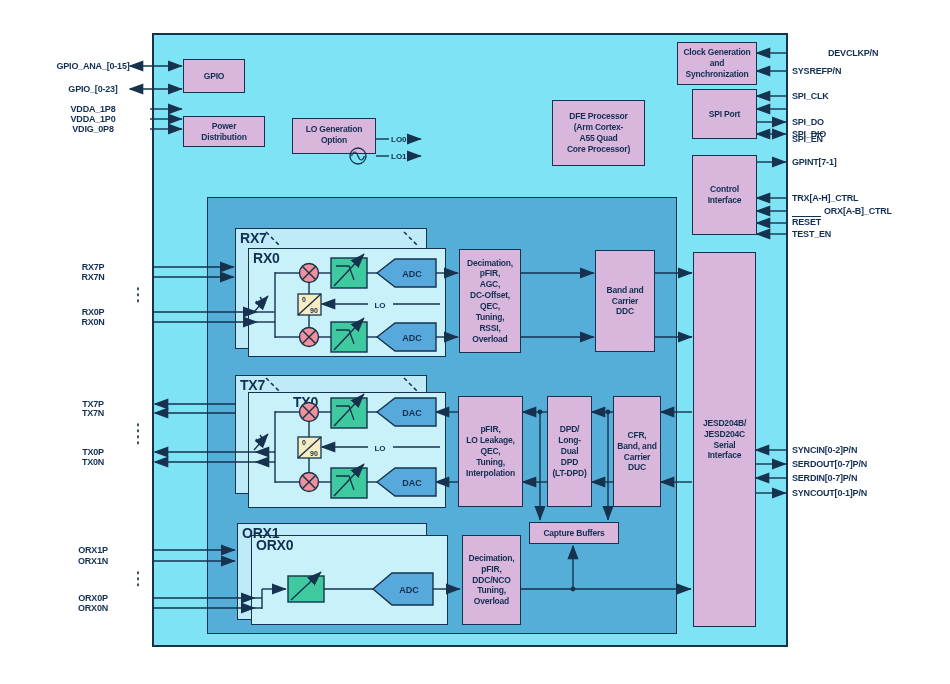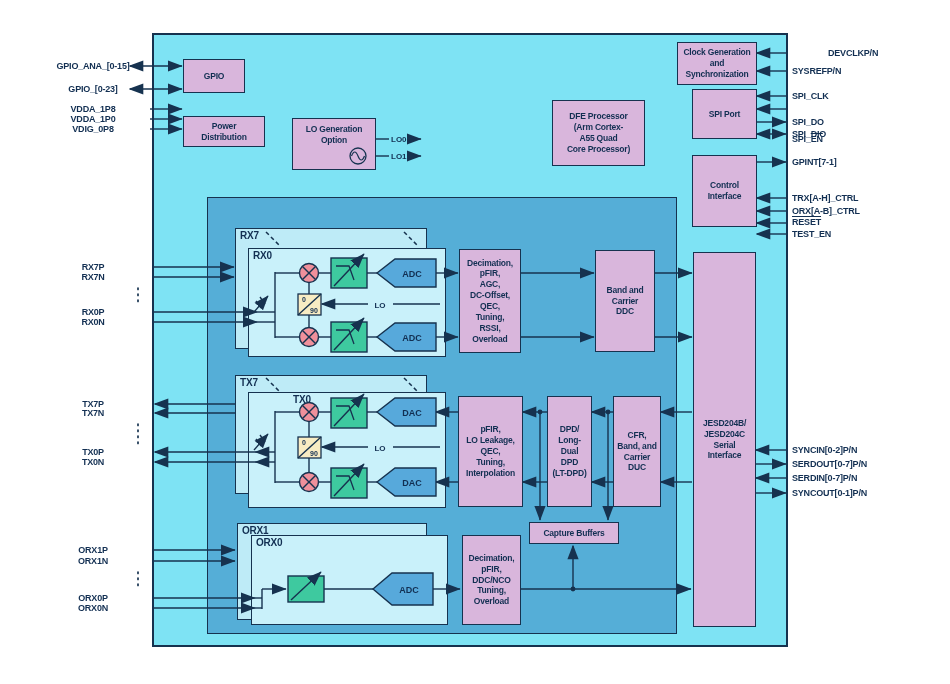--- a/index.html
+++ b/index.html
@@ -7,21 +7,21 @@
           font-family:"Liberation Sans",sans-serif;}
   .abs{position:absolute;box-sizing:border-box;}
   .chip{background:#7EE3F4;border:2px solid #16324f;}
   .innerbox{background:#55AED7;border:1.6px solid #16324f;}
   .pale{background:#C9F1FA;border:1.4px solid #16324f;}
   .paleb{background:#BEEBF7;border:1.4px solid #16324f;}
   .blk{background:#D9B6DC;border:1.5px solid #16324f;display:flex;align-items:center;justify-content:center;
        text-align:center;font-weight:bold;font-size:8.5px;line-height:1.28;color:#122f52;
        white-space:pre-line;letter-spacing:-0.2px;}
   .blk.top{align-items:flex-start;padding-top:5px;}
-  .corner{position:absolute;font-weight:bold;font-size:10px;color:#122f52;letter-spacing:-0.2px;}
+  .corner{position:absolute;font-weight:bold;font-size:14px;color:#122f52;letter-spacing:-0.2px;}
   .grouplabel{position:absolute;font-weight:bold;font-size:9px;color:#122f52;text-align:center;letter-spacing:-0.1px;}
   .pin{position:absolute;font-weight:bold;font-size:9px;color:#122f52;height:11px;line-height:11px;
        letter-spacing:-0.2px;white-space:nowrap;}
   .pin.l{width:110px;left:38px;text-align:center;}
   .pin.r{left:792px;text-align:left;}
   .ov{text-decoration:overline;}
   svg.wires{position:absolute;left:0;top:0;pointer-events:none;}
   svg.wires line{stroke:#16324f;stroke-width:1.4;}
   svg.wires .dash{stroke-dasharray:4 3;stroke-width:1.5;}
   svg.wires .dotz{stroke-dasharray:1.5 4.5;stroke-width:1.7;stroke-linecap:round;}
@@ -45,31 +45,31 @@
   <div class="corner" style="left:240px;top:230px;">RX7</div>
   <div class="corner" style="left:253px;top:250px;">RX0</div>
   <div class="corner" style="left:240px;top:377px;">TX7</div>
   <div class="corner" style="left:253px;top:394px;margin-left:40px;">TX0</div>
   <div class="corner" style="left:242px;top:525px;">ORX1</div>
   <div class="corner" style="left:256px;top:537px;">ORX0</div>
 
   <div class="abs blk" style="left:183px;top:59px;width:62px;height:34px;">GPIO</div>
   <div class="abs blk" style="left:183px;top:104px;width:82px;height:31px;margin-top:12px;">Power
 Distribution</div>
-  <div class="abs blk top" style="left:292px;top:118px;width:84px;height:52px;">LO Generation
+  <div class="abs blk top" style="left:292px;top:118px;width:84px;height:36px;">LO Generation
 Option</div>
   <div class="abs blk" style="left:552px;top:100px;width:93px;height:66px;">DFE Processor
 (Arm Cortex-
 A55 Quad
 Core Processor)</div>
   <div class="abs blk" style="left:692px;top:89px;width:65px;height:50px;">SPI Port</div>
   <div class="abs blk" style="left:677px;top:42px;width:80px;height:43px;">Clock Generation
 and
 Synchronization</div>
-  <div class="abs blk" style="left:692px;top:155px;width:65px;height:72px;">Control
+  <div class="abs blk" style="left:692px;top:155px;width:65px;height:80px;">Control
 Interface</div>
   <div class="abs blk" style="left:459px;top:249px;width:62px;height:104px;">Decimation,
 pFIR,
 AGC,
 DC-Offset,
 QEC,
 Tuning,
 RSSI,
 Overload</div>
   <div class="abs blk" style="left:595px;top:250px;width:60px;height:102px;">Band and
@@ -321,21 +321,21 @@
   <div class="pin l" style="top:603px;">ORX0N</div>
 
   <div class="pin r" style="top:48px;padding-left:36px;">DEVCLKP/N</div>
   <div class="pin r" style="top:66px;">SYSREFP/N</div>
   <div class="pin r" style="top:91px;">SPI_CLK</div>
   <div class="pin r" style="top:104px;margin-top:30px;"><span>SPI_</span><span class="ov">EN</span></div>
   <div class="pin r" style="top:117px;">SPI_DO</div>
   <div class="pin r" style="top:129px;">SPI_DIO</div>
   <div class="pin r" style="top:157px;">GPINT[7-1]</div>
   <div class="pin r" style="top:193px;">TRX[A-H]_CTRL</div>
-  <div class="pin r" style="top:206px;">ORX[A-B]_CTRL</div>
+  <div class="pin r" style="top:206px;margin-left:32px;">ORX[A-B]_CTRL</div>
   <div class="pin r ov" style="top:217px;">RESET</div>
   <div class="pin r" style="top:229px;">TEST_EN</div>
   <div class="pin r" style="top:445px;">SYNCIN[0-2]P/N</div>
   <div class="pin r" style="top:459px;">SERDOUT[0-7]P/N</div>
   <div class="pin r" style="top:473px;">SERDIN[0-7]P/N</div>
   <div class="pin r" style="top:488px;">SYNCOUT[0-1]P/N</div>
 
 </div>
 
 </body></html>

